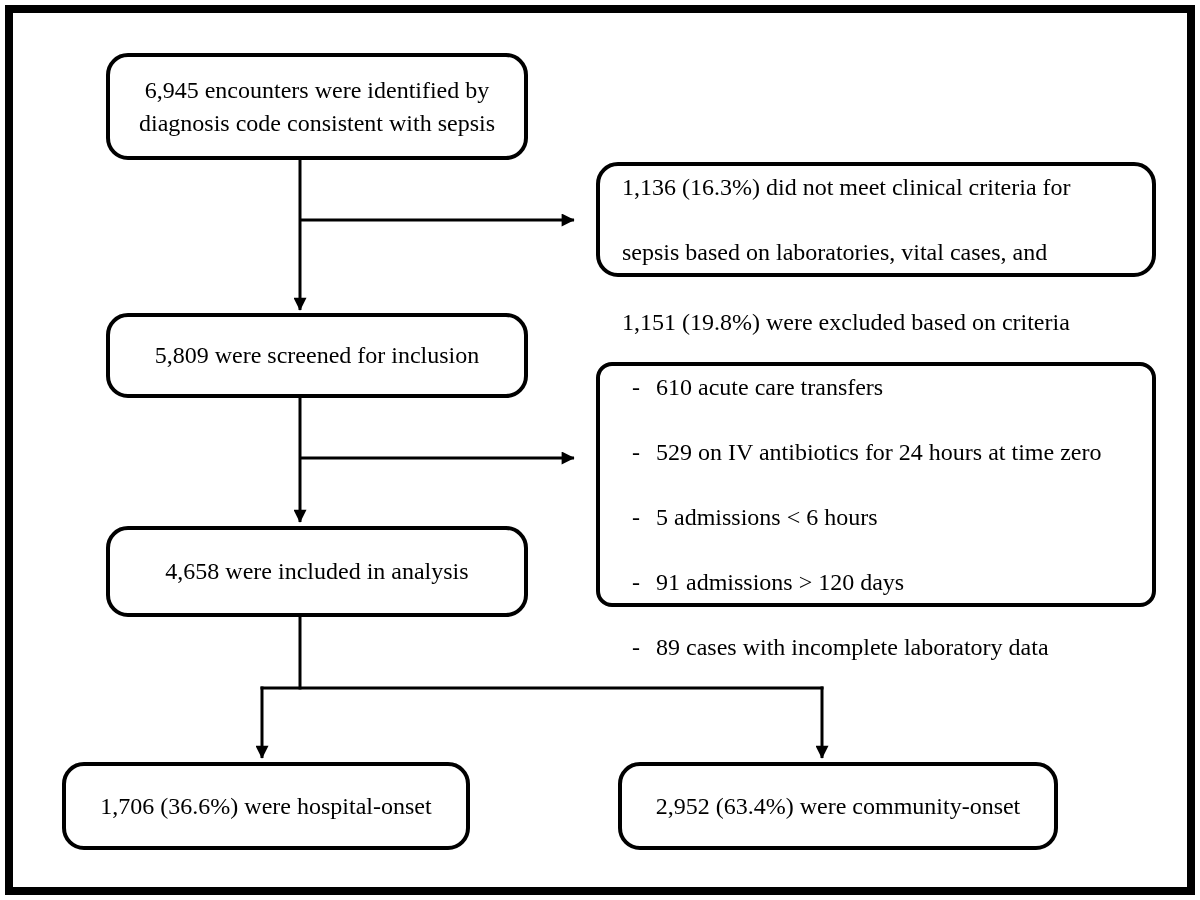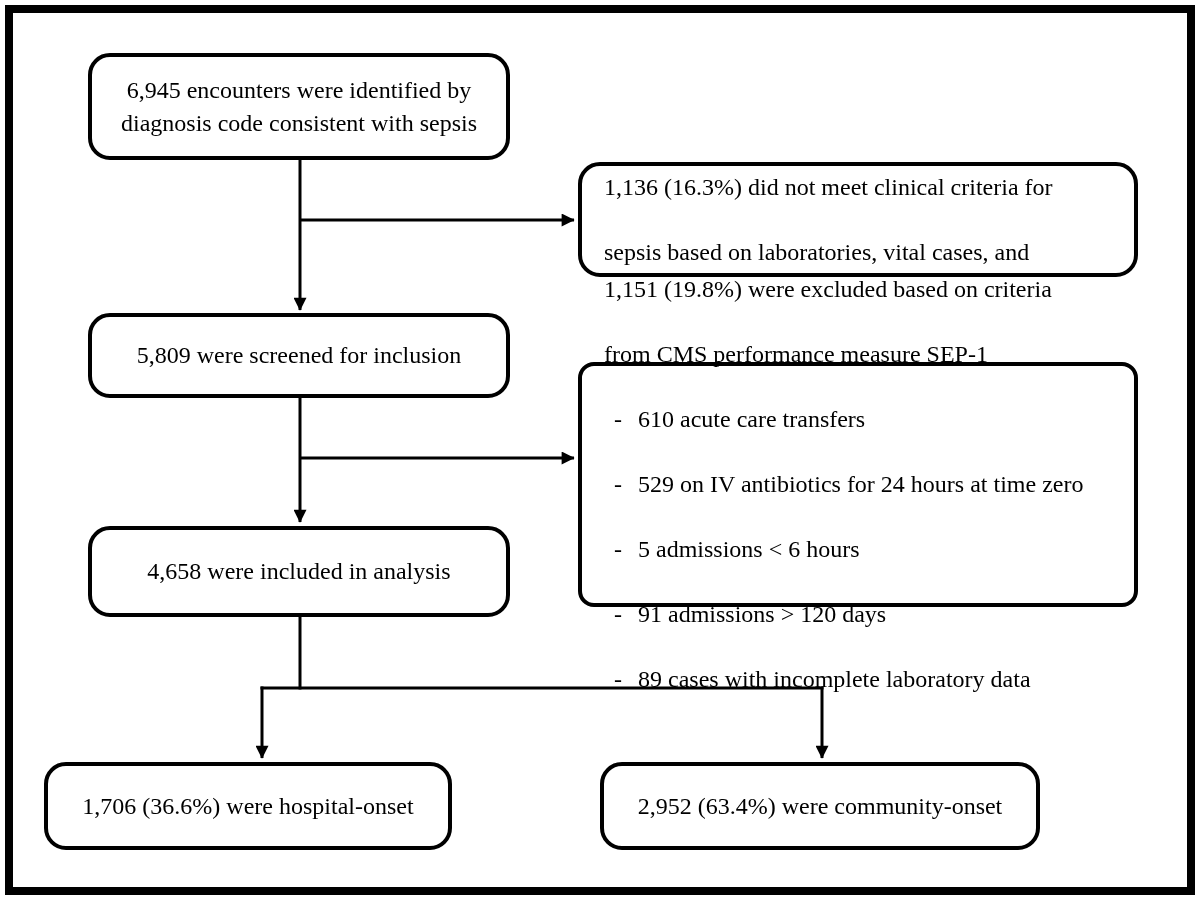--- a/index.html
+++ b/index.html
@@ -32,20 +32,21 @@
     position: absolute;
     background: #ffffff;
     border: 4px solid #000000;
     border-radius: 22px;
     box-sizing: border-box;
     display: flex;
     flex-direction: column;
     justify-content: center;
     font-size: 24px;
     line-height: 33px;
+    margin-left: 18px;
   }
   .box.center { align-items: center; text-align: center; }
   .box.leftalign { align-items: flex-start; padding-left: 22px; padding-right: 8px; gap: 32px; }
   .box.big { border-radius: 16px; }
   .bullet-row { display: flex; padding-left: 10px; }
   .bullet-row .dash { width: 24px; flex: 0 0 24px; }
   
   #box-identified   { left: 88px;  top: 53px;  width: 422px; height: 107px; }
   #box-notmeeting   { left: 578px; top: 162px; width: 560px; height: 115px; }
   #box-screened     { left: 88px;  top: 313px; width: 422px; height: 85px;  }
@@ -86,21 +87,20 @@
     <div>1,136 (16.3%) did not meet clinical criteria for</div>
     <div>sepsis based on laboratories, vital cases, and</div>
   </div>
 
   <div id="box-screened" class="box center">
     <div>5,809 were screened for inclusion</div>
   </div>
 
   <div id="box-excluded" class="box leftalign big">
     <div>1,151 (19.8%) were excluded based on criteria</div>
-    <div>from CMS performance measure SEP-1</div>
     <div class="bullet-row">
       <span class="dash">-</span>
       <span>610 acute care transfers</span>
     </div>
     <div class="bullet-row">
       <span class="dash">-</span>
       <span>529 on IV antibiotics for 24 hours at time zero</span>
     </div>
     <div class="bullet-row">
       <span class="dash">-</span>

